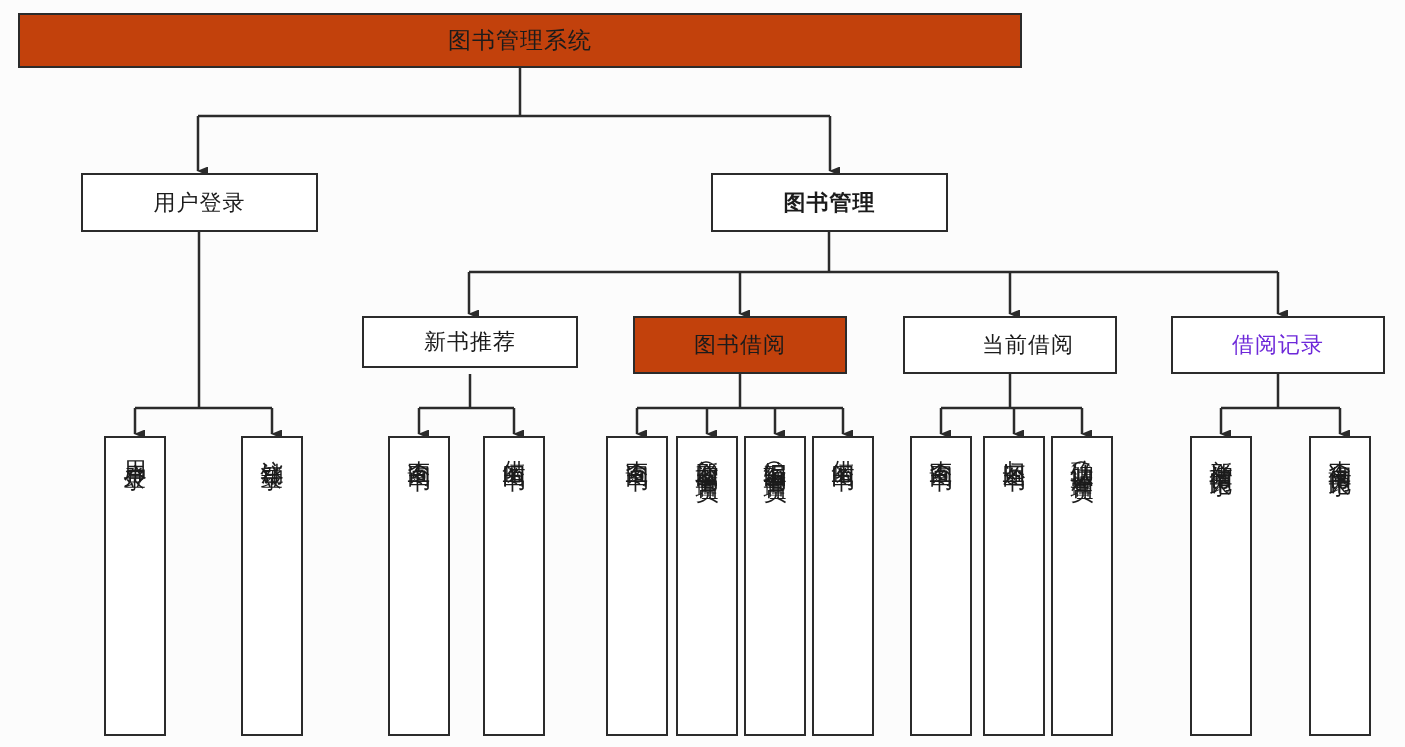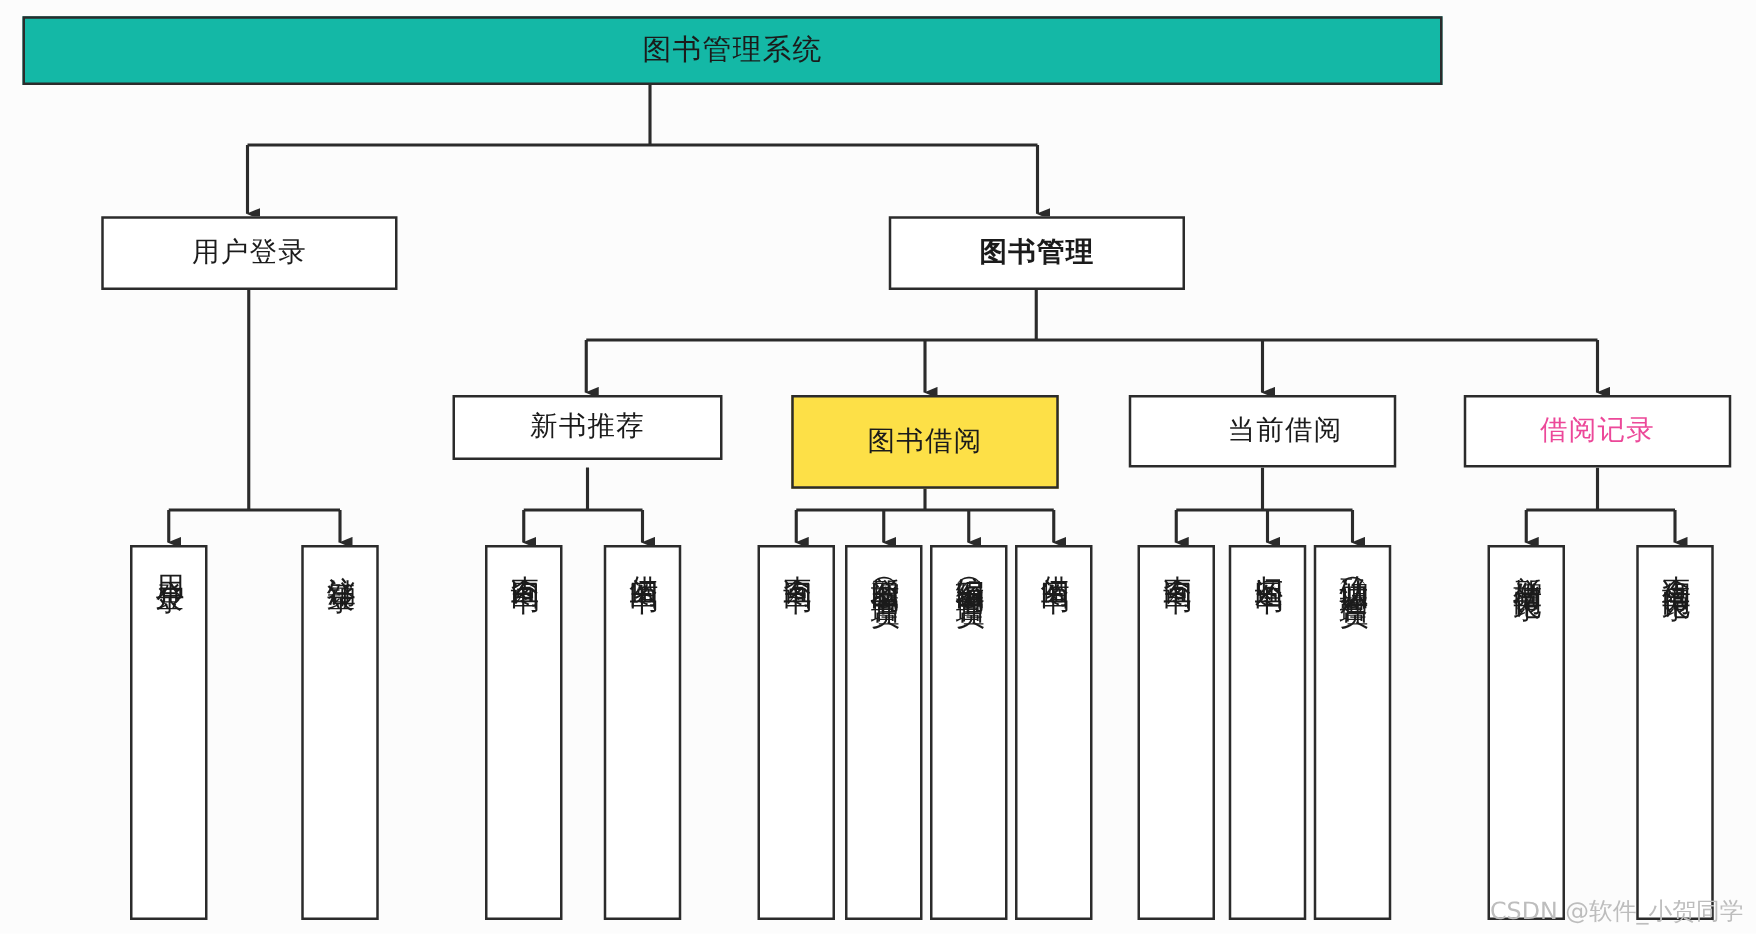--- a/index.html
+++ b/index.html
@@ -109,40 +109,40 @@
         <line x1="941" y1="408" x2="941" y2="434" stroke="#2b2b2b" stroke-width="2.5" marker-end="url(#arrowhead)"></line>
         <line x1="1014" y1="408" x2="1014" y2="434" stroke="#2b2b2b" stroke-width="2.5" marker-end="url(#arrowhead)"></line>
         <line x1="1082" y1="408" x2="1082" y2="434" stroke="#2b2b2b" stroke-width="2.5" marker-end="url(#arrowhead)"></line>
         <line x1="1278" y1="374" x2="1278" y2="408" stroke="#2b2b2b" stroke-width="2.5"></line>
         <line x1="1221" y1="408" x2="1340" y2="408" stroke="#2b2b2b" stroke-width="2.5"></line>
         <line x1="1221" y1="408" x2="1221" y2="434" stroke="#2b2b2b" stroke-width="2.5" marker-end="url(#arrowhead)"></line>
         <line x1="1340" y1="408" x2="1340" y2="434" stroke="#2b2b2b" stroke-width="2.5" marker-end="url(#arrowhead)"></line>
       </g>
   </svg>
   <div id="node-layer">
-      <div class="node horizontal root" style="left: 18px; top: 13px; width: 1136px; height: 55px; border-color: rgb(43, 43, 43); background: #14b8a6;">
+      <div class="node horizontal root" style="left: 18px; top: 13px; width: 1004px; height: 55px; border-color: rgb(43, 43, 43); background: #c2410c;">
         <span class="node-label" style="color: rgb(27, 27, 27);">图书管理系统</span>
       </div>
       <div class="node horizontal" style="left: 81px; top: 173px; width: 237px; height: 59px; border-color: rgb(43, 43, 43); background: rgb(255, 255, 255);">
         <span class="node-label" style="color: rgb(27, 27, 27);">用户登录</span>
       </div>
       <div class="node horizontal" style="left: 711px; top: 173px; width: 237px; height: 59px; border-color: rgb(43, 43, 43); background: rgb(255, 255, 255); font-weight: bold;">
         <span class="node-label" style="color: rgb(27, 27, 27);">图书管理</span>
       </div>
       <div class="node horizontal" style="left: 362px; top: 316px; width: 216px; height: 52px; border-color: rgb(43, 43, 43); background: rgb(255, 255, 255); justify-content: center;">
         <span class="node-label" style="color: rgb(27, 27, 27);">新书推荐</span>
       </div>
-      <div class="node horizontal" style="left: 633px; top: 316px; width: 214px; height: 75px; border-color: rgb(43, 43, 43); background: #fde047;">
+      <div class="node horizontal" style="left: 633px; top: 316px; width: 214px; height: 58px; border-color: rgb(43, 43, 43); background: #c2410c;">
         <span class="node-label" style="color: rgb(27, 27, 27);">图书借阅</span>
       </div>
       <div class="node horizontal" style="left: 903px; top: 316px; width: 214px; height: 58px; border-color: rgb(43, 43, 43); background: rgb(255, 255, 255);">
         <span class="node-label" style="color: rgb(27, 27, 27); margin-left: 36px;">当前借阅</span>
       </div>
       <div class="node horizontal" style="left: 1171px; top: 316px; width: 214px; height: 58px; border-color: rgb(43, 43, 43); background: rgb(255, 255, 255);">
-        <span class="node-label" style="color: #ec4899;">借阅记录</span>
+        <span class="node-label" style="color: #6d28d9;">借阅记录</span>
       </div>
       <div class="node vertical" style="left: 104px; top: 436px; width: 62px; height: 300px; border-color: rgb(43, 43, 43); background: rgb(255, 255, 255);">
         <span class="node-label" style="color: rgb(27, 27, 27);">用户登录</span>
       </div>
       <div class="node vertical" style="left: 241px; top: 436px; width: 62px; height: 300px; border-color: rgb(43, 43, 43); background: rgb(255, 255, 255);">
         <span class="node-label" style="color: rgb(27, 27, 27);">注销登录</span>
       </div>
       <div class="node vertical" style="left: 388px; top: 436px; width: 62px; height: 300px; border-color: rgb(43, 43, 43); background: rgb(255, 255, 255);">
         <span class="node-label" style="color: rgb(27, 27, 27);">查询图书</span>
       </div>
@@ -170,14 +170,13 @@
       <div class="node vertical" style="left: 1051px; top: 436px; width: 62px; height: 300px; border-color: rgb(43, 43, 43); background: rgb(255, 255, 255);">
         <span class="node-label" style="color: rgb(27, 27, 27);">确认归还（管理员）</span>
       </div>
       <div class="node vertical" style="left: 1190px; top: 436px; width: 62px; height: 300px; border-color: rgb(43, 43, 43); background: rgb(255, 255, 255);">
         <span class="node-label" style="color: rgb(27, 27, 27);">新增借阅记录</span>
       </div>
       <div class="node vertical" style="left: 1309px; top: 436px; width: 62px; height: 300px; border-color: rgb(43, 43, 43); background: rgb(255, 255, 255);">
         <span class="node-label" style="color: rgb(27, 27, 27);">查询借阅记录</span>
       </div>
     </div>
-  <div class="watermark" style="left: 1192px; top: 716px; color: rgb(189, 189, 189);">CSDN @软件_小贺同学</div>
 </div>
 
 </body></html>

